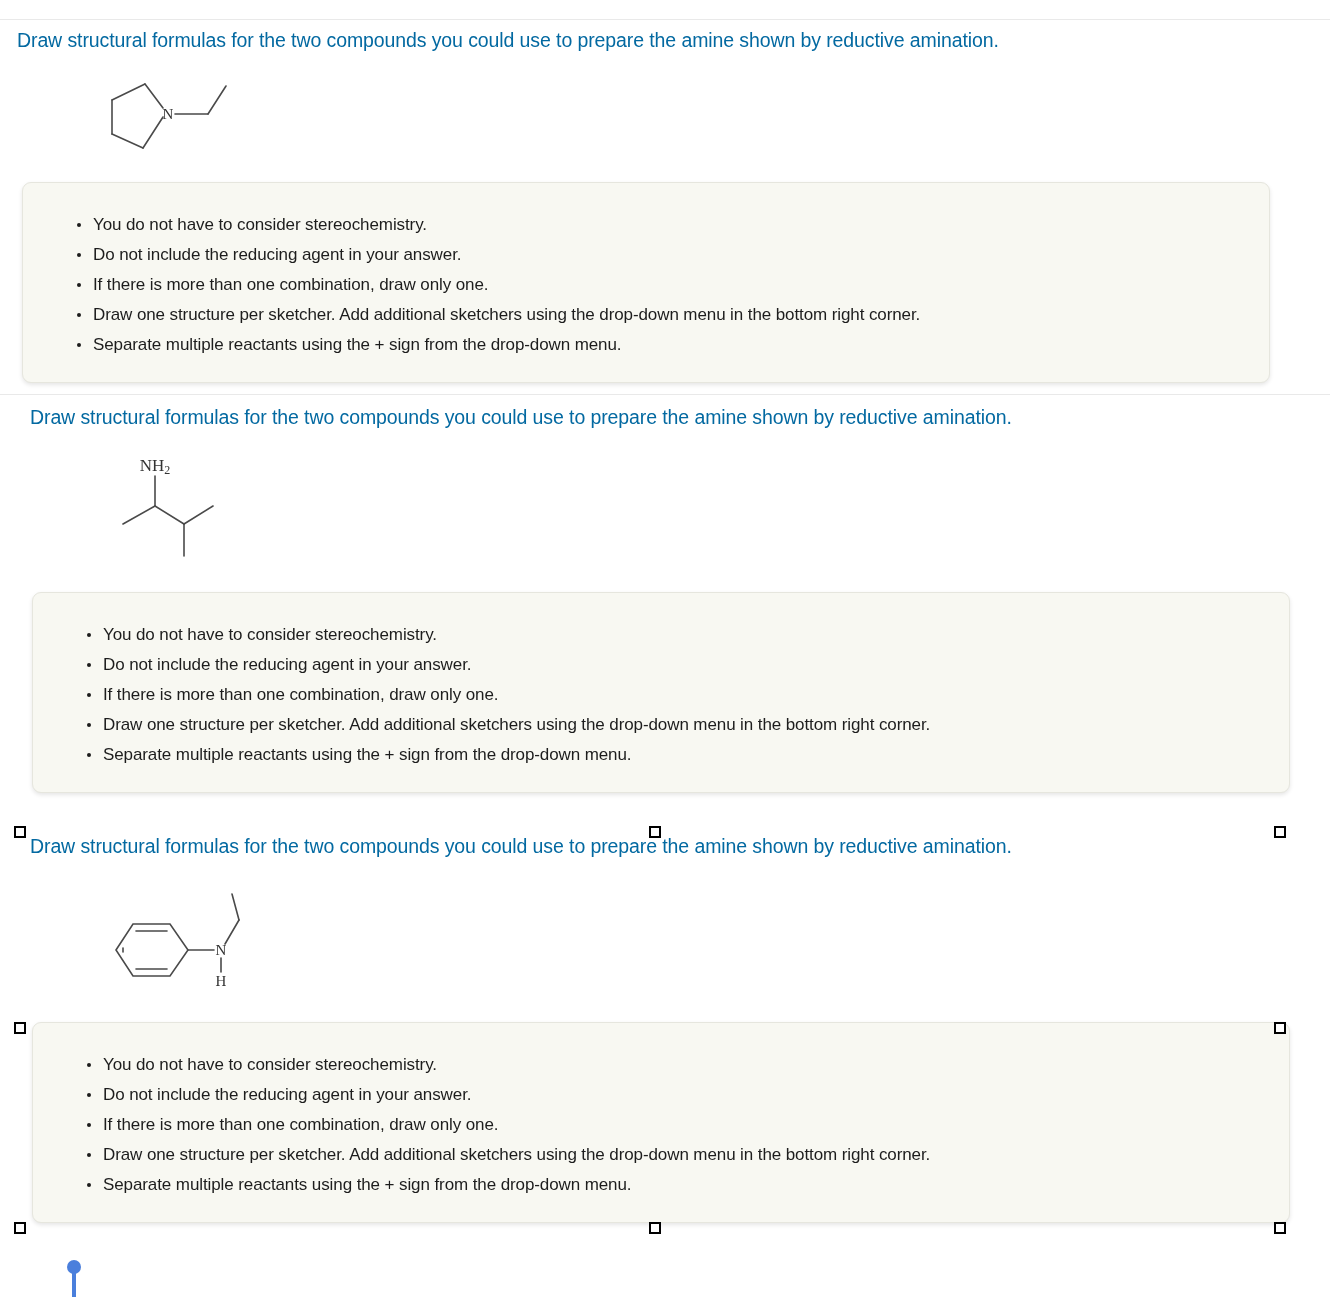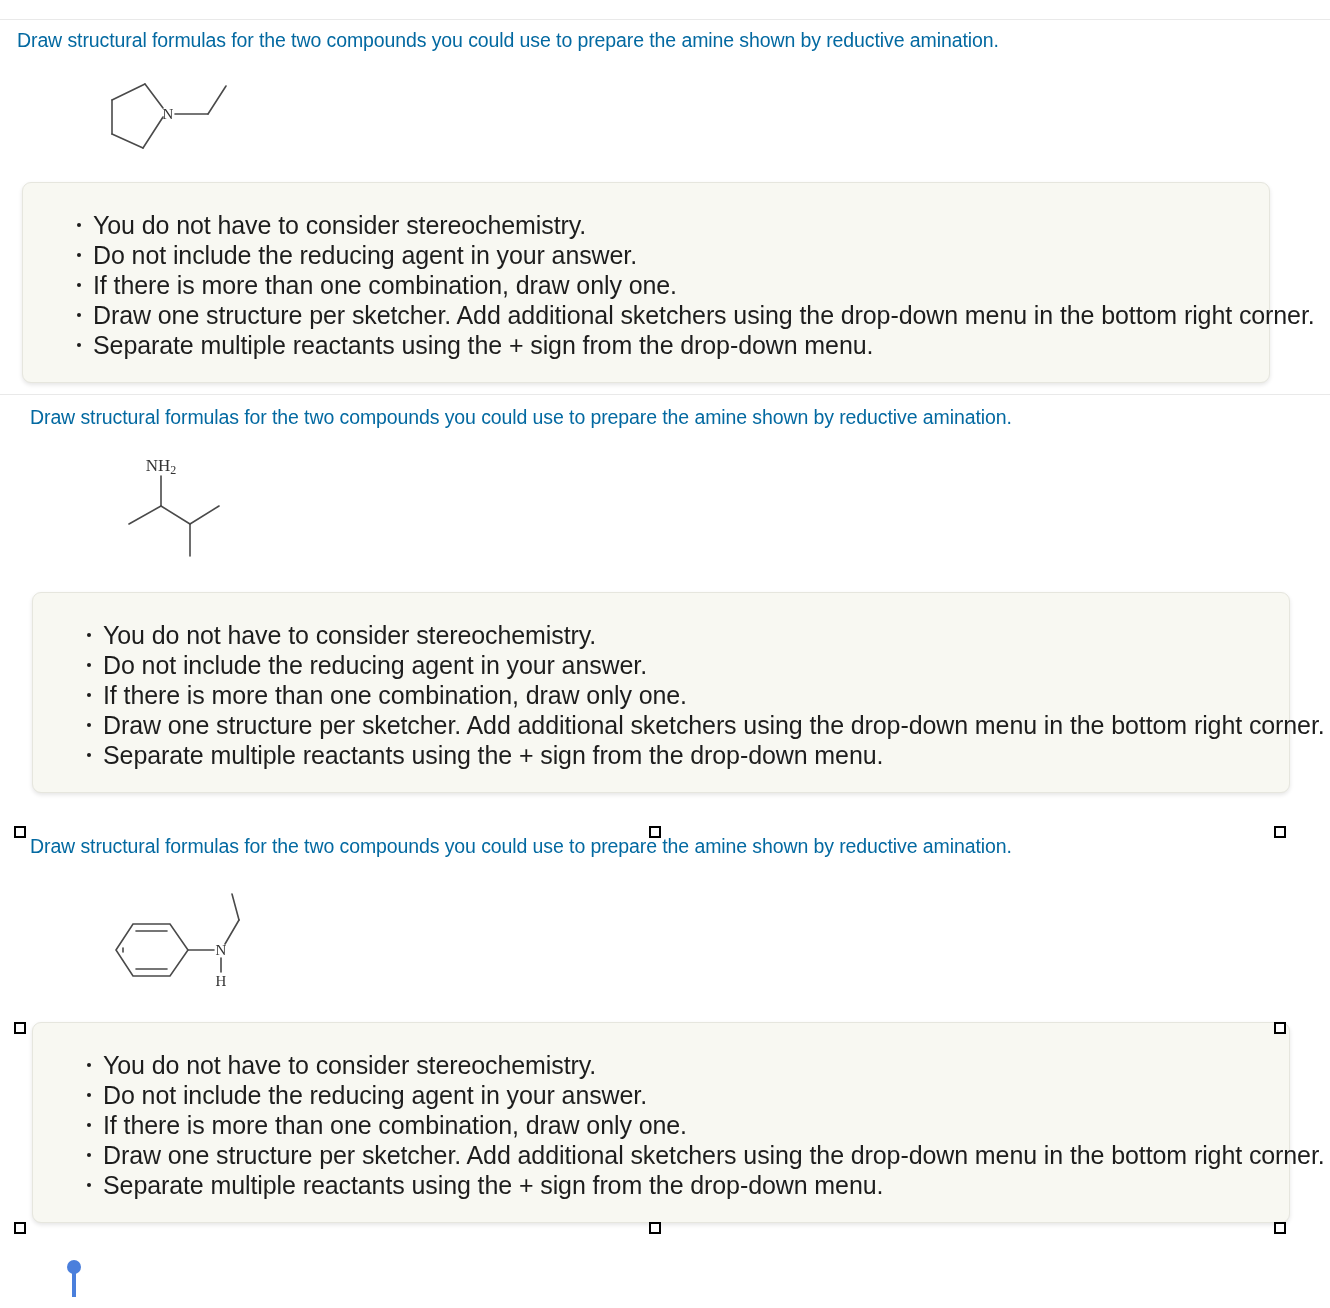--- a/index.html
+++ b/index.html
@@ -42,21 +42,21 @@
     box-sizing: border-box;
   }
 
   .bullet-list {
     margin: 0;
     padding: 0;
     list-style: none;
   }
   .bullet-list li {
     position: relative;
-    font-size: 25px;
+    font-size: 17px;
     line-height: 30px;
     color: #1d1d1d;
     padding-left: 22px;
     white-space: nowrap;
     letter-spacing: -0.1px;
   }
   .bullet-list li::before {
     content: "";
     position: absolute;
     left: 6px;
@@ -133,21 +133,21 @@
     <li>If there is more than one combination, draw only one.</li>
     <li>Draw one structure per sketcher. Add additional sketchers using the drop-down menu in the bottom right corner.</li>
     <li>Separate multiple reactants using the + sign from the drop-down menu.</li>
   </ul>
 </div>
 
 <div class="divider" style="top:394px;"></div>
 
 <div class="question-heading" style="left:30px; top:404px;">Draw structural formulas for the two compounds you could use to prepare the amine shown by reductive amination.</div>
 
-<div class="molecule" style="left:111px; top:450px; width:130px; height:110px;">
+<div class="molecule" style="left:105px; top:450px; width:130px; height:110px;">
   <svg width="130" height="110" viewBox="0 0 130 110">
     <g stroke="#4a4a4a" stroke-width="1.6" fill="none" stroke-linecap="round">
 
       <path d="M 50,26 L 50,56"></path>
 
       <path d="M 50,56 L 18,74"></path>
 
       <path d="M 50,56 L 79,74"></path>
 
       <path d="M 79,74 L 108,56"></path>

